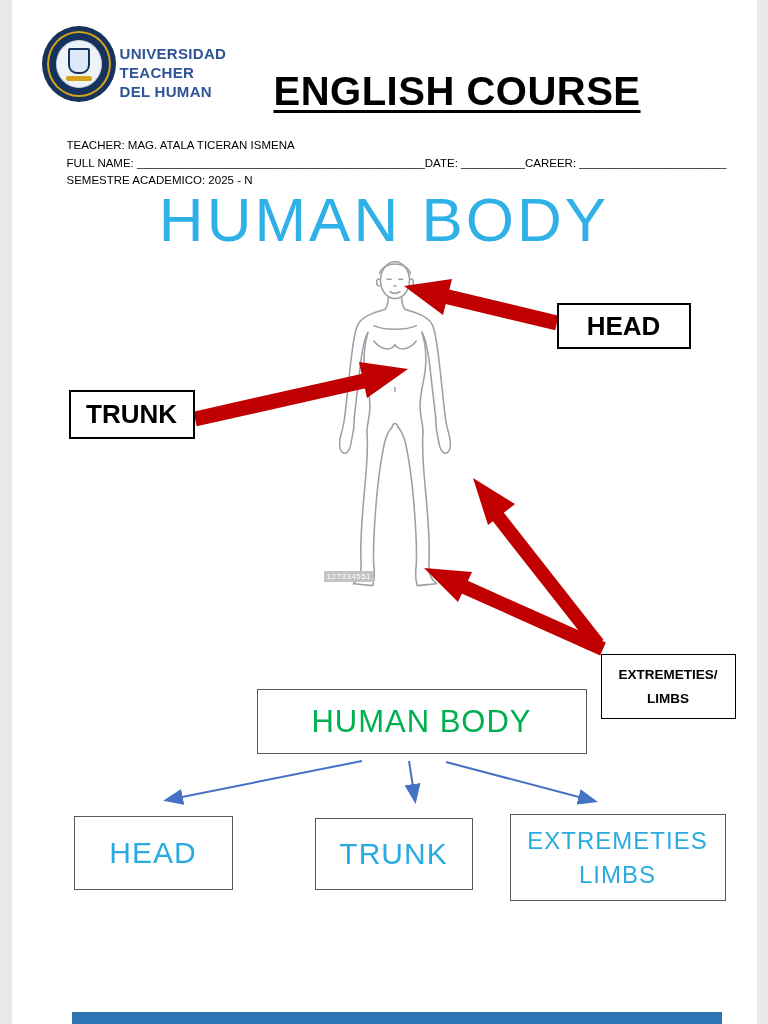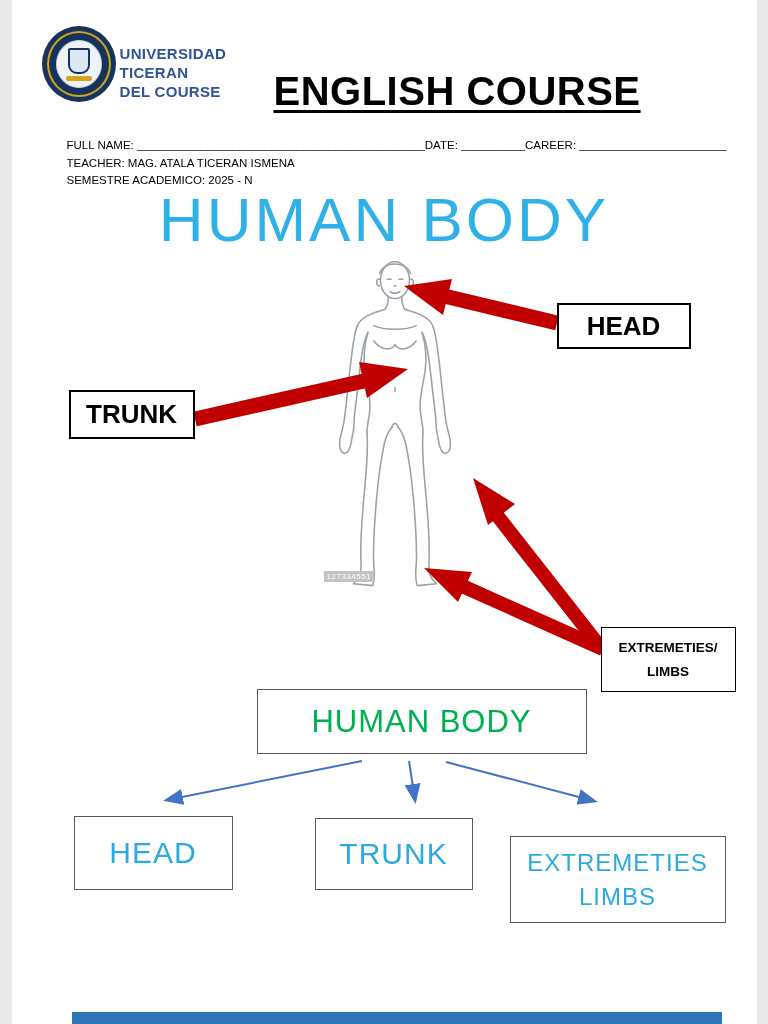--- a/index.html
+++ b/index.html
@@ -31,61 +31,61 @@
   .figure-svg{position:absolute;left:293px;top:256px;width:180px;height:348px;}
   .stock-id{position:absolute;left:312px;top:571px;font-size:8px;color:#ffffff;
     background:#c3c3c3;padding:1px 3px;letter-spacing:.5px;}
   
   .overlay-svg{position:absolute;left:0;top:0;width:768px;height:1024px;pointer-events:none;}
   
   .callout-box{position:absolute;background:#fff;border:2px solid #000;
     display:flex;align-items:center;justify-content:center;font-weight:bold;color:#000;z-index:5;}
   #head-box{left:545px;top:303px;width:130px;height:42px;font-size:26px;}
   #trunk-box{left:57px;top:390px;width:122px;height:45px;font-size:26px;}
-  #ext-box{left:589px;top:627px;width:133px;height:63px;flex-direction:column;
+  #ext-box{left:589px;top:654px;width:133px;height:63px;flex-direction:column;
     font-size:13.5px;border-width:1.5px;gap:9px;}
   
   .tree-box{position:absolute;background:#fff;border:1px solid #595959;
     display:flex;align-items:center;justify-content:center;z-index:5;}
   #root-box{left:245px;top:689px;width:328px;height:63px;font-size:31px;
     color:#00B050;letter-spacing:1px;}
   #tree-head{left:62px;top:816px;width:157px;height:72px;font-size:30px;
     color:#29ABE2;letter-spacing:1px;}
   #tree-trunk{left:303px;top:818px;width:156px;height:70px;font-size:30px;
     color:#29ABE2;letter-spacing:1px;}
-  #tree-ext{left:498px;top:836px;width:214px;height:85px;flex-direction:column;
+  #tree-ext{left:498px;top:814px;width:214px;height:85px;flex-direction:column;
     font-size:24px;color:#29ABE2;letter-spacing:1px;gap:6px;}
   
   .footer-bar{position:absolute;left:60px;top:1012px;width:650px;height:12px;background:#2E75B6;}
 </style>
 </head>
 <body>
 
 <div class="page">
 
   <div class="logo">
     <div class="logo-gold-ring">
       <div class="logo-core">
         <div class="logo-shield"></div>
         <div class="logo-banner"></div>
       </div>
     </div>
   </div>
 
   <div class="uni-name">
     <div>UNIVERSIDAD</div>
-    <div>TICERAN</div>
-    <div>DEL COURSE</div>
+    <div>TEACHER</div>
+    <div>DEL HUMAN</div>
   </div>
 
   <div class="course-title">ENGLISH COURSE</div>
 
   <div class="form-block">
+    <div class="form-line">TEACHER: MAG. ATALA TICERAN ISMENA</div>
     <div class="form-line">FULL NAME: _____________________________________________DATE: __________CAREER: _______________________</div>
-    <div class="form-line">TEACHER: MAG. ATALA TICERAN ISMENA</div>
     <div class="form-line">SEMESTRE ACADEMICO: 2025 - N</div>
   </div>
 
   <div class="main-title">HUMAN BODY</div>
 
   <svg class="figure-svg" viewBox="0 0 180 360">
     <g fill="none" stroke="#9aa1a8" stroke-width="1.6" stroke-linecap="round" stroke-linejoin="round">
 
       <ellipse cx="90" cy="25" rx="15" ry="19"></ellipse>
       <path d="M 74,18 C 78,5 102,5 106,18"></path>

